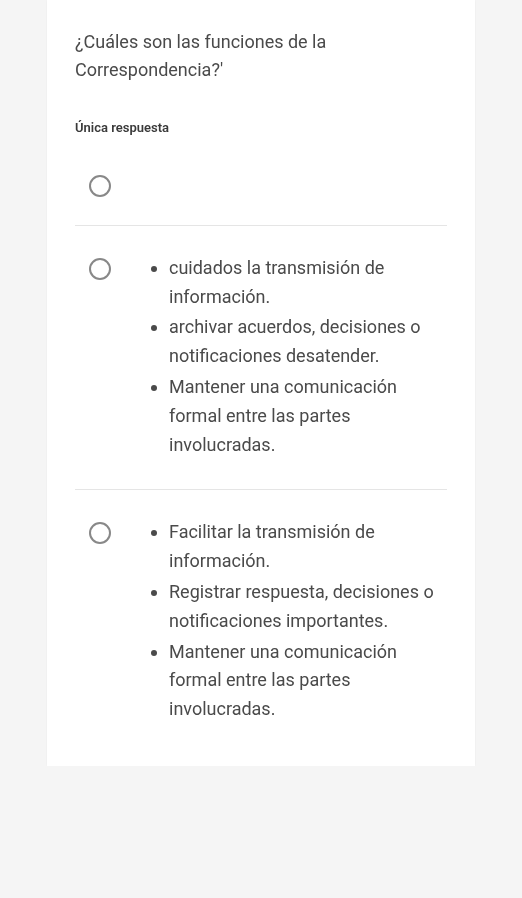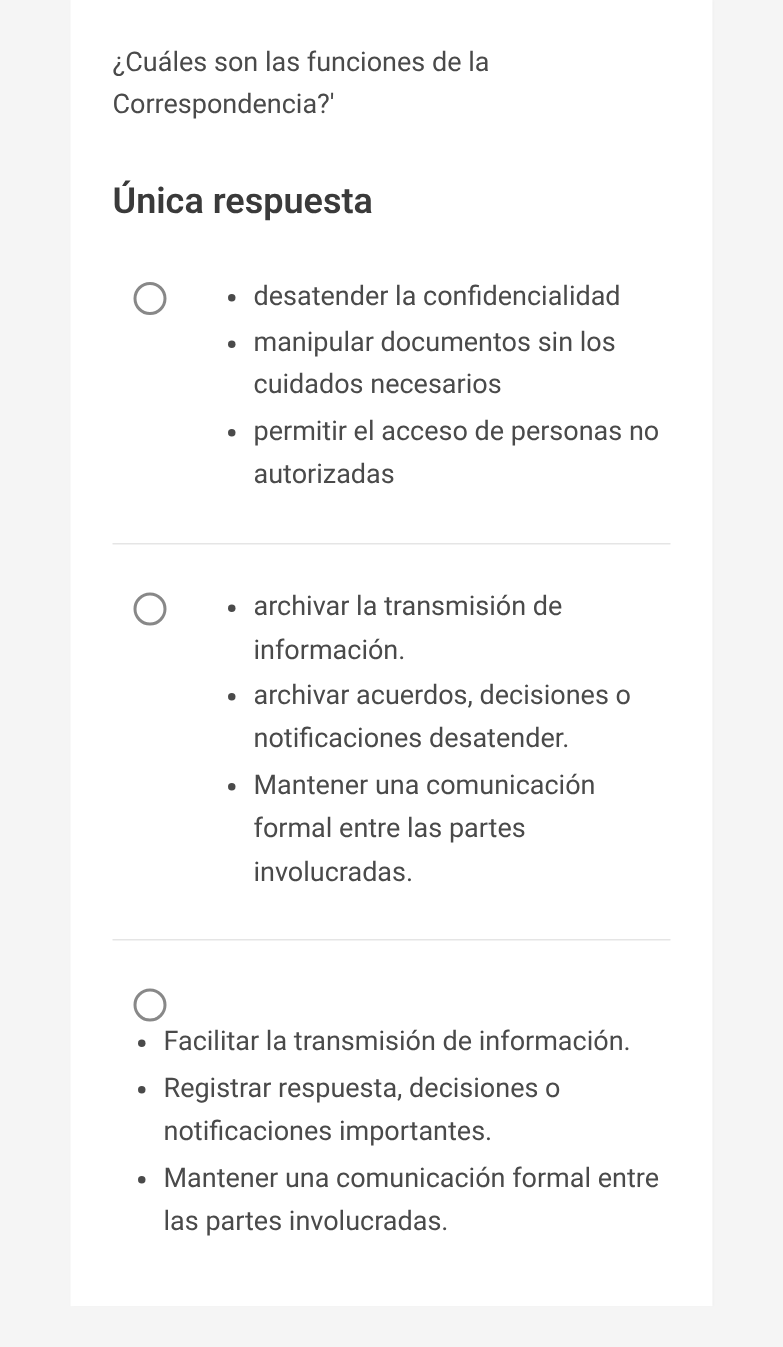--- a/index.html
+++ b/index.html
@@ -21,36 +21,35 @@
       box-shadow: 0 0 2px rgba(0,0,0,0.05);
     }
     .question-text {
       color: #4a4a4a;
       font-size: 18px;
       line-height: 1.55;
       margin-bottom: 36px;
     }
     .instruction {
       color: #3a3a3a;
-      font-size: 24px;
+      font-size: 13px;
       font-weight: 600;
       margin-bottom: 36px;
     }
     .option {
       display: flex;
       align-items: flex-start;
       padding: 0 0 28px 14px;
       border-bottom: 1px solid #e5e5e5;
       margin-bottom: 28px;
     }
     .option:last-child {
       border-bottom: none;
       margin-bottom: 0;
       padding-bottom: 0;
-      flex-direction: column;
     }
     .radio {
       flex: 0 0 auto;
       width: 22px;
       height: 22px;
       border: 2px solid #888;
       border-radius: 50%;
       margin-top: 4px;
       margin-right: 38px;
       background: #fff;
@@ -73,34 +72,27 @@
   </style>
 </head>
 <body>
 
 <div class="card">
   <div class="question-text">¿Cuáles son las funciones de la Correspondencia?'</div>
   <div class="instruction">Única respuesta</div>
 
   <div class="option">
     <div class="radio"></div>
-    <div class="option-content">
-      <ul>
-        <li>desatender la confidencialidad</li>
-        <li>manipular documentos sin los cuidados necesarios</li>
-        <li>permitir el acceso de personas no autorizadas</li>
-      </ul>
-    </div>
   </div>
 
   <div class="option">
     <div class="radio"></div>
     <div class="option-content">
       <ul>
-        <li>archivar  la transmisión de información.</li>
+        <li>cuidados  la transmisión de información.</li>
         <li>archivar acuerdos, decisiones o notificaciones desatender.</li>
         <li>Mantener una comunicación formal entre las partes involucradas.</li>
       </ul>
     </div>
   </div>
 
   <div class="option">
     <div class="radio"></div>
     <div class="option-content">
       <ul>

